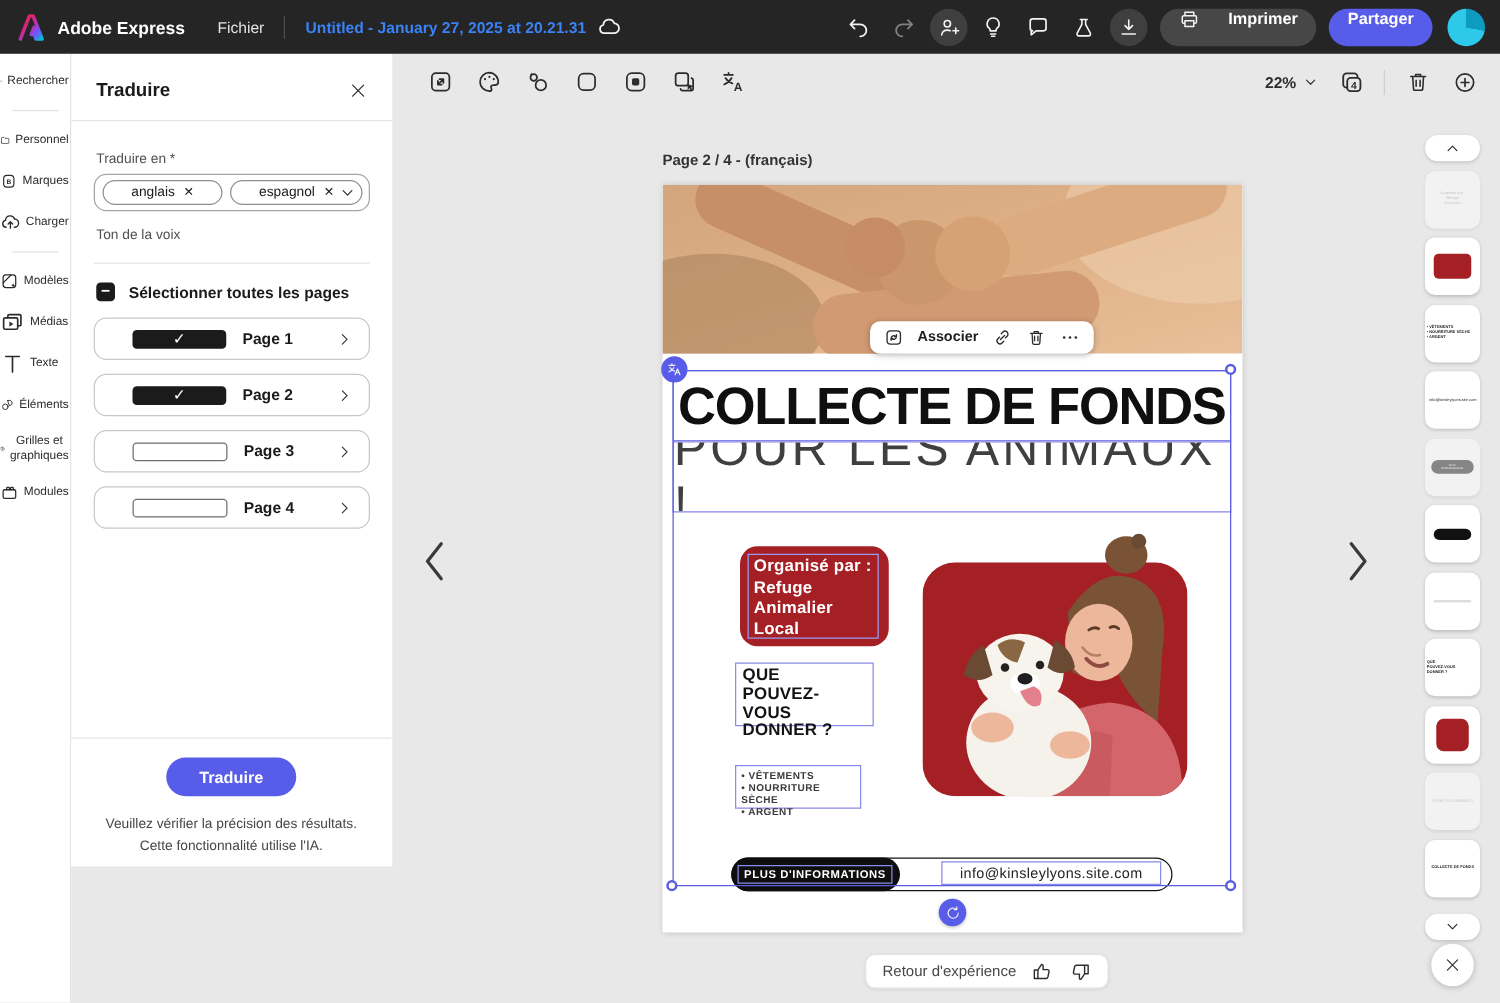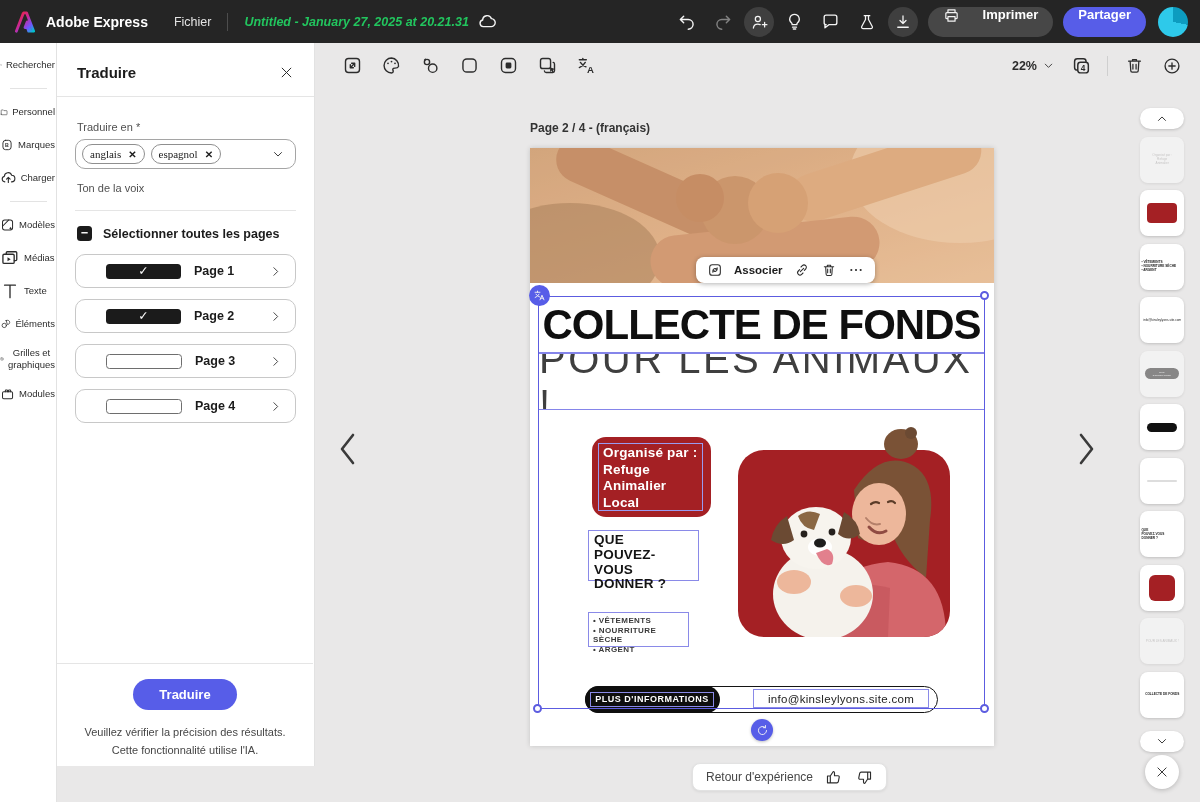--- a/index.html
+++ b/index.html
@@ -7,43 +7,43 @@
   body { font-family:"Liberation Sans","DejaVu Sans",sans-serif; background:#e9e8e8; color:#2c2c2c; }
   svg { display:block; }
   .ico { stroke:#2c2c2c; stroke-width:1.6; fill:none; stroke-linecap:round; stroke-linejoin:round; }
   .ico-w { stroke:#f4f4f4; stroke-width:1.7; fill:none; stroke-linecap:round; stroke-linejoin:round; }
 
   
   .topbar { position:absolute; left:0; top:0; width:1200px; height:43px; background:#252525; display:flex; align-items:center; padding:0 12px; z-index:30; }
   .app-name { color:#fff; font-size:14px; font-weight:bold; margin:0 26px 0 8px; }
   .file-menu { color:#e3e3e3; font-size:12.5px; margin-right:16px; cursor:default; }
   .tb-div { width:1px; height:18px; background:#4d4d4d; margin-right:16px; }
-  .doc-title { color:#22c55e; font-size:12.5px; font-weight:bold; margin-right:8px;font-style:italic; }
+  .doc-title { color:#3b82f6; font-size:12.5px; font-weight:bold; margin-right:8px; }
   .tb-spacer { flex:1; }
   .tb-btn { width:30px; height:30px; display:flex; align-items:center; justify-content:center; margin-left:6px; border-radius:15px; cursor:pointer; }
   .tb-btn.circ { background:#3f3f3f; }
   .pill-btn { height:30px; border-radius:15px; display:flex; align-items:flex-start; gap:23px; padding:0 15px; margin-left:10px; color:#fff; font-size:13px; font-weight:bold; cursor:pointer; }
   .print { background:#474747; }
   .share { background:#575de8; }
   .avatar { width:30px; height:30px; border-radius:50%; margin-left:12px; background:conic-gradient(#0d9cc0 0 28%, #2ec9ea 28% 100%); cursor:pointer; }
 
   
   .rail { position:absolute; left:0; top:43px; width:57px; height:759px; background:#fff; border-right:1px solid #e2e2e2; padding-top:12px; z-index:20; }
   .rail-item { display:flex; flex-direction:row; align-items:center; gap:3px; margin-bottom:13px; cursor:pointer; }
   .rail-item span { font-size:9.5px; color:#2c2c2c; text-align:center; line-height:1.25; padding:0 1px; }
   .rail-div { width:37px; height:1px; background:#e3e3e3; margin:2px auto 13px; }
 
   
-  .panel { position:absolute; left:57px; top:43px; width:258px; height:723px; background:#fff; border-right:1px solid #e2e2e2; z-index:20; }
+  .panel { position:absolute; left:57px; top:43px; width:258px; height:650px; background:#fff; border-right:1px solid #e2e2e2; z-index:20; }
   .panel-header { display:flex; align-items:center; justify-content:space-between; padding:21px 20px 15px; border-bottom:1px solid #e5e5e5; }
   .panel-title { font-size:15px; font-weight:bold; color:#1b1b1b; }
   .panel-body { padding:14px 18px 0; }
   .fld-label { font-size:11px; color:#505050; margin:10px 2px 6px; }
   .lang-box { position:relative; border:1px solid #a5a5a5; border-radius:10px; min-height:28px; display:flex; align-items:center; gap:6px; padding:4px 30px 4px 6px; cursor:pointer; }
-  .chip { display:flex; align-items:center; gap:7px; border:1px solid #8f8f8f; border-radius:14px; padding:3px 7px; font-size:11px; color:#1b1b1b;font-family:Liberation Serif, serif; }
+  .chip { display:flex; align-items:center; gap:7px; border:1px solid #8f8f8f; border-radius:14px; padding:3px 22px; font-size:11px; color:#1b1b1b; }
   .chip b { font-size:10px; font-weight:bold; cursor:pointer; }
   .box-chev { position:absolute; right:10px; top:50%; transform:translateY(-50%); }
   .select-box { position:relative; border:1px solid #a5a5a5; border-radius:10px; height:29px; display:flex; align-items:center; padding:0 30px 0 11px; font-size:12.5px; font-weight:bold; color:#222; cursor:pointer; }
   .panel-div { height:1px; background:#e5e5e5; margin:16px 0 0; }
   .selall { display:flex; align-items:center; gap:11px; margin:15px 2px 13px; cursor:pointer; }
   .selall span { font-size:12.5px; font-weight:bold; color:#1b1b1b; }
   .cb { width:15px; height:15px; border-radius:3.5px; display:flex; align-items:center; justify-content:center; font-size:11px; line-height:1; flex:none; }
   .cb.on { background:#1b1b1b; color:#fff; font-weight:bold; }
   .cb.ind { background:#1b1b1b; color:#fff; font-weight:bold; }
   .cb.off { background:#fff; border:1.6px solid #6e6e6e; }

